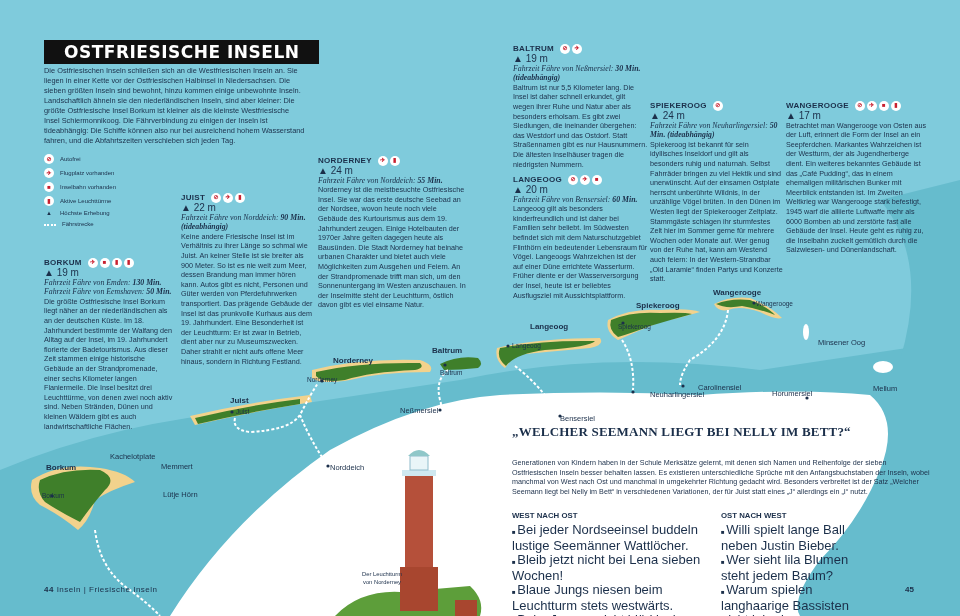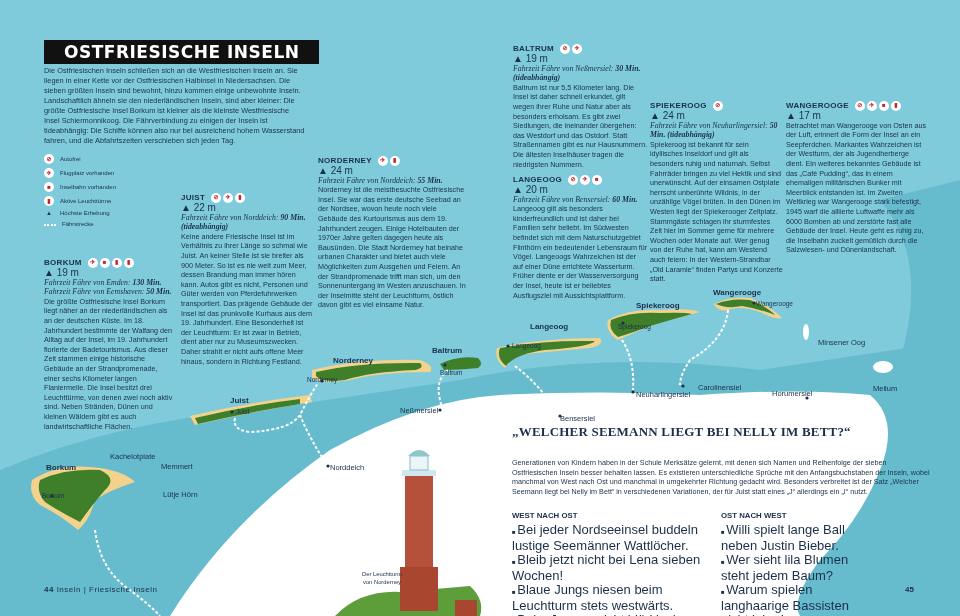--- a/index.html
+++ b/index.html
@@ -231,21 +231,21 @@
 <span class="maplabel" style="left:236px;top:408px;font-size:6.5px;">Juist</span>
 <span class="maplabel" style="left:307px;top:376px;font-size:6.5px;">Norderney</span>
 <span class="maplabel" style="left:440px;top:369px;font-size:6.5px;">Baltrum</span>
 <span class="maplabel" style="left:512px;top:342px;font-size:6.5px;">Langeoog</span>
 <span class="maplabel" style="left:618px;top:323px;font-size:6.5px;">Spiekeroog</span>
 <span class="maplabel" style="left:756px;top:300px;font-size:6.5px;">Wangerooge</span>
 
 <span class="maplabel" style="left:330px;top:463px;">Norddeich</span>
 <span class="maplabel" style="left:400px;top:406px;">Neßmersiel</span>
 <span class="maplabel" style="left:560px;top:414px;">Bensersiel</span>
-<span class="maplabel" style="left:636px;top:390px;">Neuharlingersiel</span>
+<span class="maplabel" style="left:650px;top:390px;">Neuharlingersiel</span>
 <span class="maplabel" style="left:698px;top:383px;">Carolinensiel</span>
 <span class="maplabel" style="left:772px;top:389px;">Horumersiel</span>
 
 <span class="maplabel" style="left:110px;top:452px;">Kachelotplate</span>
 <span class="maplabel" style="left:161px;top:462px;">Memmert</span>
 <span class="maplabel" style="left:163px;top:490px;">Lütje Hörn</span>
 <span class="maplabel" style="left:818px;top:338px;">Minsener Oog</span>
 <span class="maplabel" style="left:873px;top:384px;">Mellum</span>
 
 <span class="maplabel" style="left:362px;top:570px;font-size:5.8px;text-align:center;width:40px;white-space:normal;line-height:8px;">Der Leuchtturm von Norderney</span>

